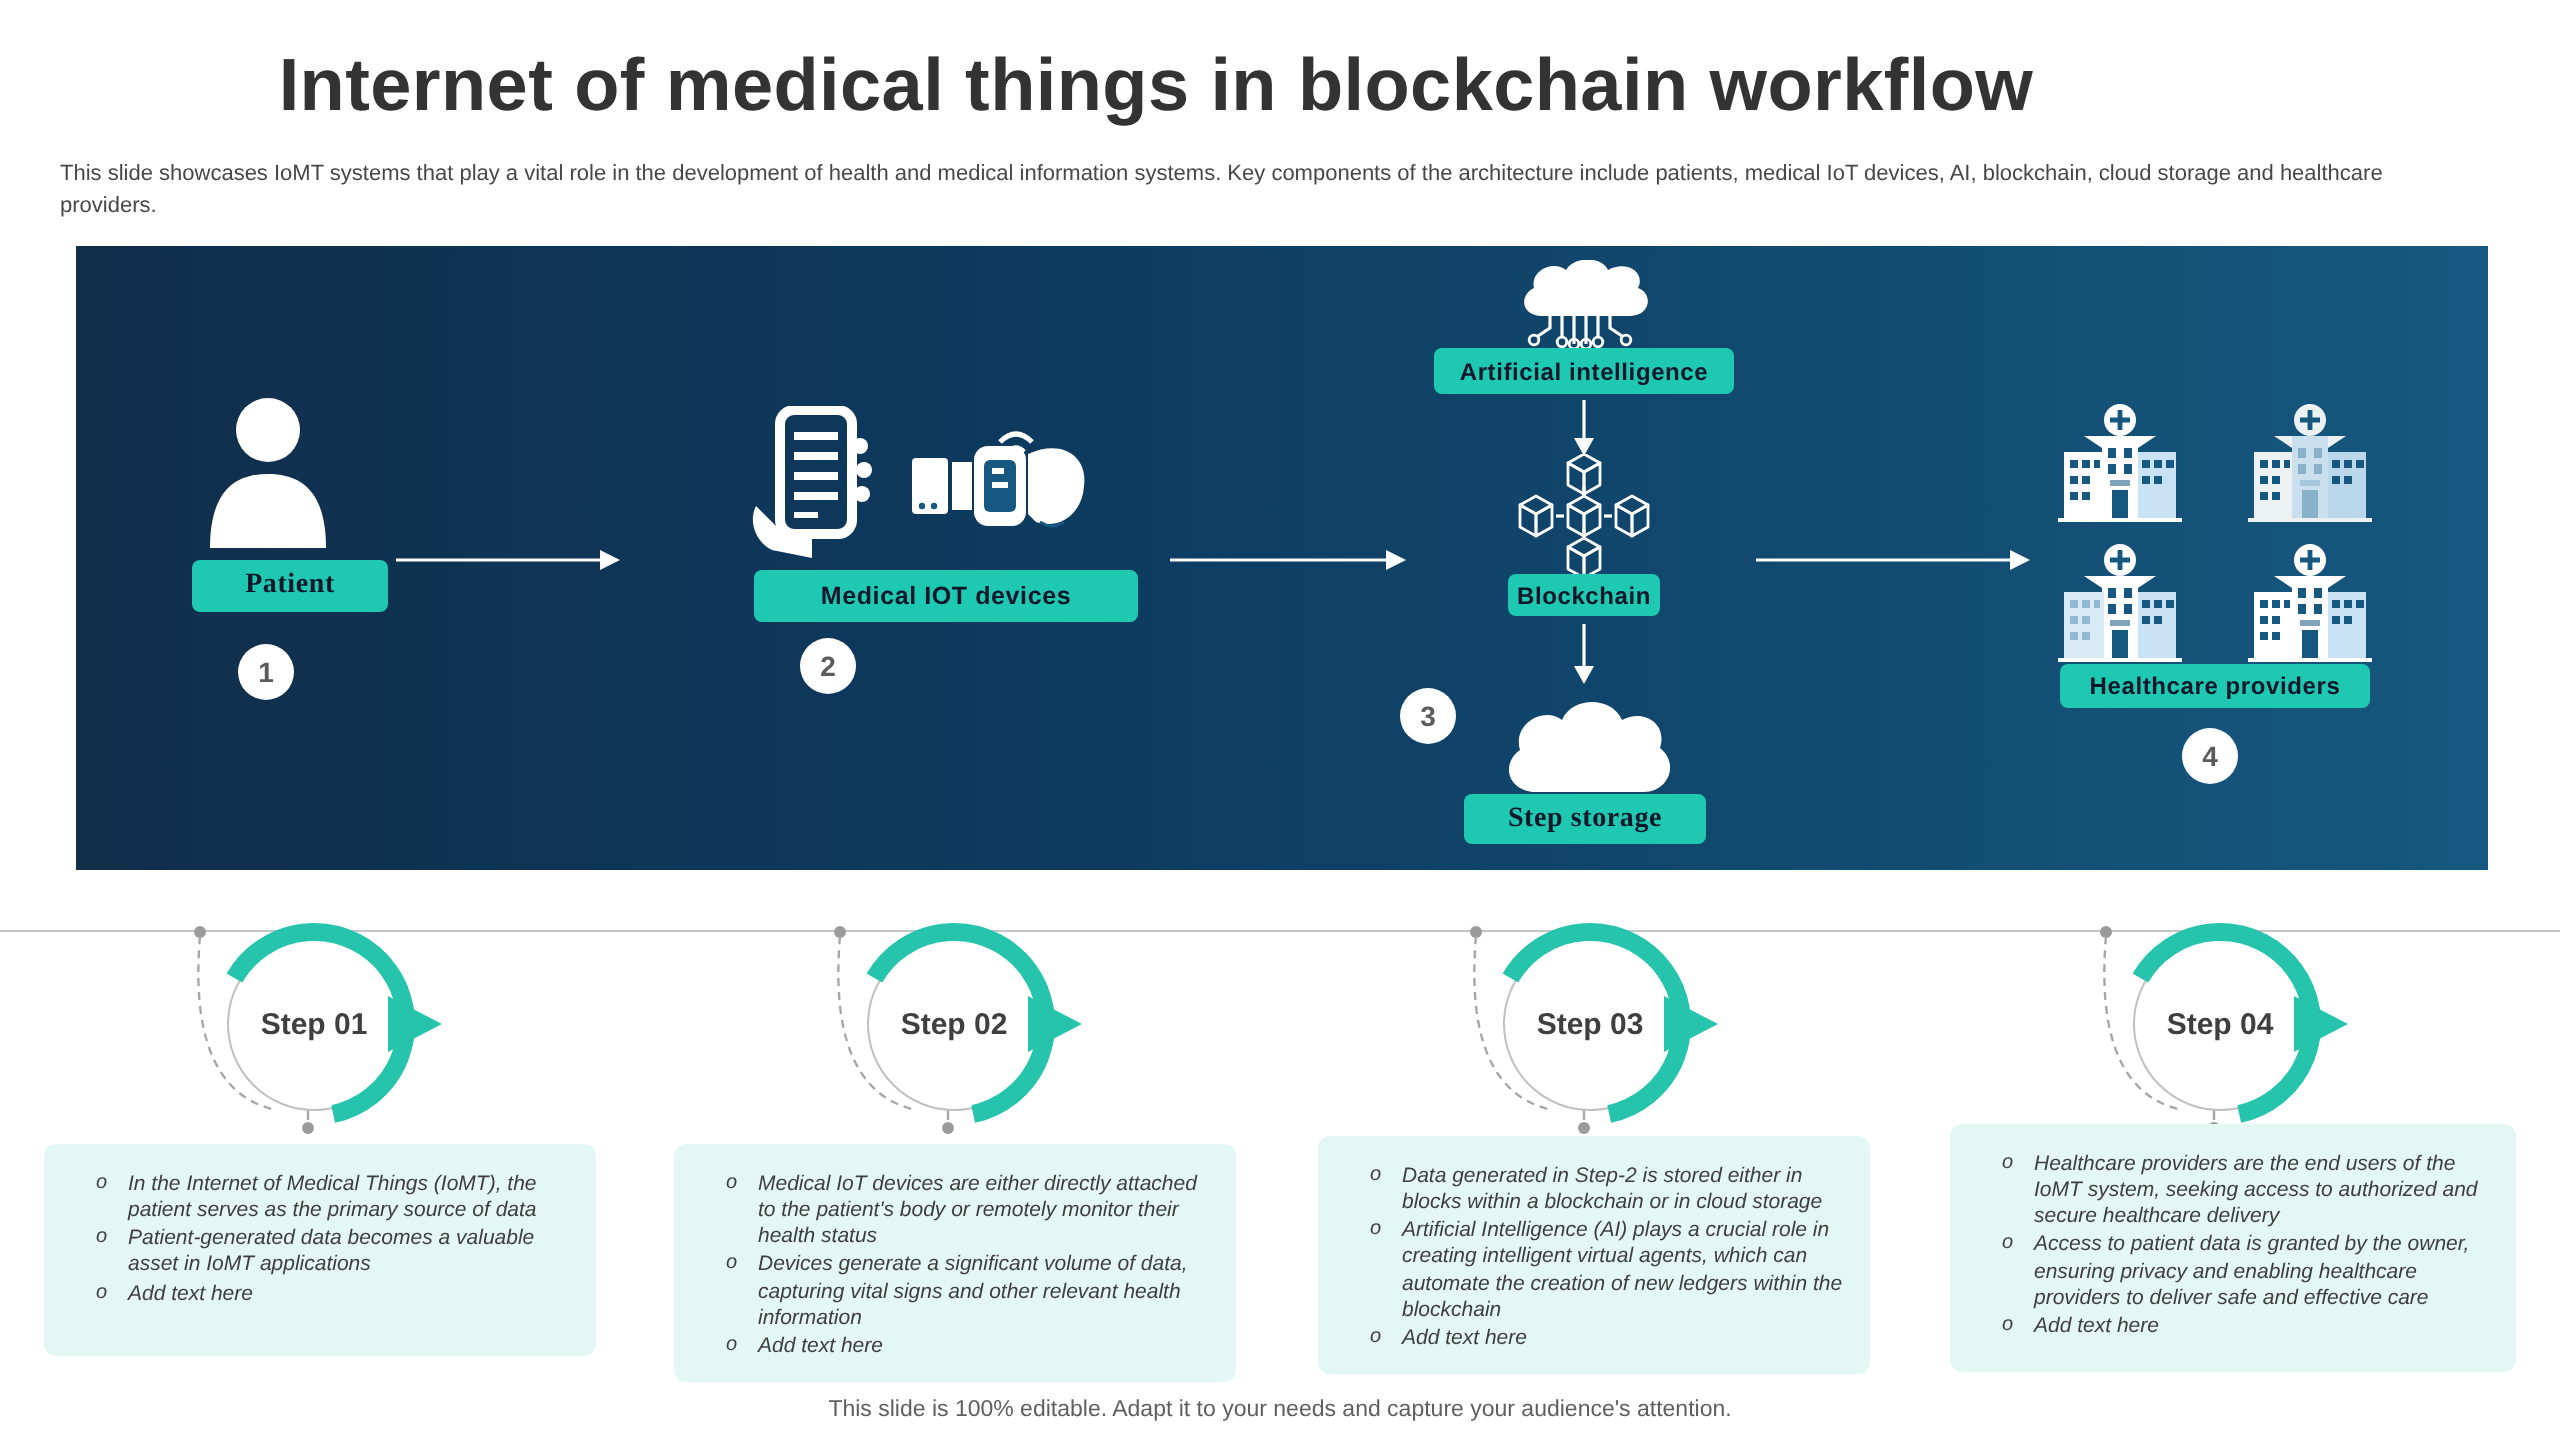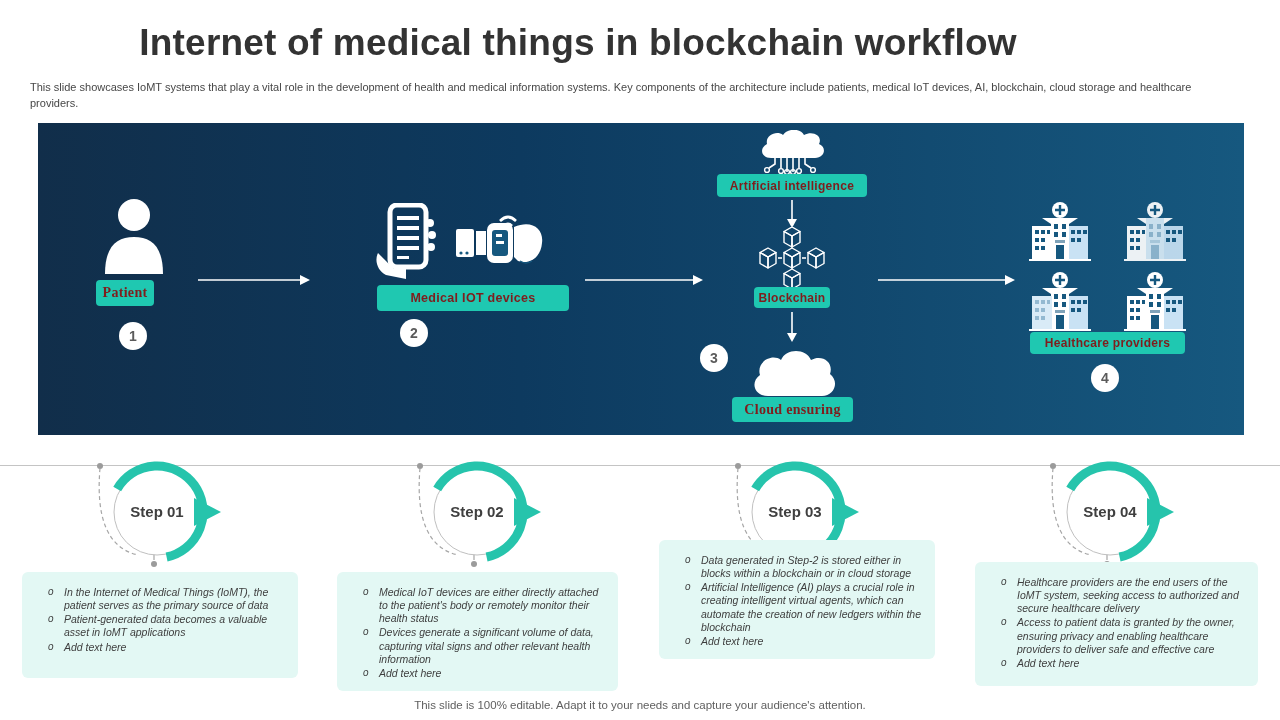--- a/index.html
+++ b/index.html
@@ -21,21 +21,21 @@
 
   
   .banner{
     left:38px;top:123px;width:1206px;height:312px;
     background:linear-gradient(90deg,#112E4A 0%,#0D3A5F 40%,#16587F 100%);
   }
 
   
   .tag{
     display:flex;align-items:center;justify-content:center;
-    background:#1FC8B1;color:#7f1d1d;border-radius:4px;
+    background:#1FC8B1;color:#0f172a;border-radius:4px;
     font-weight:700;font-size:12.5px;letter-spacing:.3px;text-align:center;
   }
   .tag-serif{font-family:"Liberation Serif","DejaVu Serif",serif;font-size:14px;}
 
   
   .badge{
     width:28px;height:28px;border-radius:50%;background:#ffffff;
     display:flex;align-items:center;justify-content:center;
     color:#5B5B5B;font-weight:700;font-size:14px;
   }
@@ -111,21 +111,21 @@
             <rect x="34" y="32" width="4" height="5"></rect>
         </g>
       </g>
     </defs>
   </svg>
 
   <svg class="abs" style="left:60px;top:75px" width="72" height="76" viewBox="0 0 72 76">
     <circle cx="36" cy="17" r="16" fill="#ffffff"></circle>
     <path d="M7 76 C7 48 19 39 36 39 C53 39 65 48 65 76 Z" fill="#ffffff"></path>
   </svg>
-  <div class="abs tag tag-serif" style="left:58px;top:157px;width:58px;height:26px">Patient</div>
+  <div class="abs tag tag-serif" style="left:58px;top:157px;width:98px;height:26px">Patient</div>
   <div class="abs badge" style="left:81px;top:199px">1</div>
 
   <svg class="abs" style="left:160px;top:150px" width="112" height="14" viewBox="0 0 112 14">
     <line x1="0" y1="7" x2="102" y2="7" stroke="#ffffff" stroke-width="1.6"></line>
     <polygon points="102,2 112,7 102,12" fill="#ffffff"></polygon>
   </svg>
 
   <svg class="abs" style="left:334px;top:80px" width="64" height="76" viewBox="0 0 64 76">
     <path d="M22 66 L6 50 C2 58 6 68 14 72 L34 76 L34 64 Z" fill="#ffffff"></path>
     <rect x="18" y="2" width="36" height="62" rx="7" fill="none" stroke="#ffffff" stroke-width="5"></rect>
@@ -203,21 +203,21 @@
   <div class="abs badge" style="left:662px;top:221px">3</div>
 
   <svg class="abs" style="left:747px;top:189px" width="14" height="30" viewBox="0 0 14 30">
     <line x1="7" y1="0" x2="7" y2="21" stroke="#ffffff" stroke-width="1.6"></line>
     <polygon points="2,21 7,30 12,21" fill="#ffffff"></polygon>
   </svg>
 
   <svg class="abs" style="left:710px;top:221px" width="88" height="52" viewBox="0 0 88 52">
     <path d="M20 52 C6 52 2 38 12 31 C8 18 24 9 33 16 C38 4 58 4 63 16 C74 10 86 18 82 30 C92 38 86 52 74 52 Z" fill="#ffffff"></path>
   </svg>
-  <div class="abs tag tag-serif" style="left:694px;top:274px;width:121px;height:25px">Cloud  ensuring</div>
+  <div class="abs tag tag-serif" style="left:694px;top:274px;width:121px;height:25px">Step  storage</div>
 
   <svg class="abs" style="left:840px;top:150px" width="137" height="14" viewBox="0 0 137 14">
     <line x1="0" y1="7" x2="127" y2="7" stroke="#ffffff" stroke-width="1.6"></line>
     <polygon points="127,2 137,7 127,12" fill="#ffffff"></polygon>
   </svg>
 
   <svg class="abs" style="left:990px;top:77px" width="64" height="62" viewBox="0 0 64 62">
       <use href="#hospital"></use>
     </svg>
   <svg class="abs" style="left:1085px;top:77px" width="64" height="62" viewBox="0 0 64 62" opacity="0.92">
@@ -292,21 +292,21 @@
 </div>
 
 <div class="abs note-box" style="left:337px;top:572px;width:281px;min-height:106px">
   <ul>
     <li>Medical IoT devices are either directly attached to the patient's body or remotely monitor their health status</li>
     <li>Devices generate a significant volume of data, capturing vital signs and other relevant health information</li>
     <li>Add text here</li>
   </ul>
 </div>
 
-<div class="abs note-box" style="left:659px;top:540px;width:276px;min-height:106px">
+<div class="abs note-box" style="left:659px;top:568px;width:276px;min-height:106px">
   <ul>
     <li>Data generated in Step-2 is stored either in blocks within a blockchain or in cloud storage</li>
     <li>Artificial Intelligence (AI) plays a crucial role in creating intelligent virtual agents, which can automate the creation of new ledgers within the blockchain</li>
     <li>Add text here</li>
   </ul>
 </div>
 
 <div class="abs note-box" style="left:975px;top:562px;width:283px;min-height:124px">
   <ul>
     <li>Healthcare providers are the end users of the IoMT  system, seeking access to authorized and secure healthcare delivery</li>

